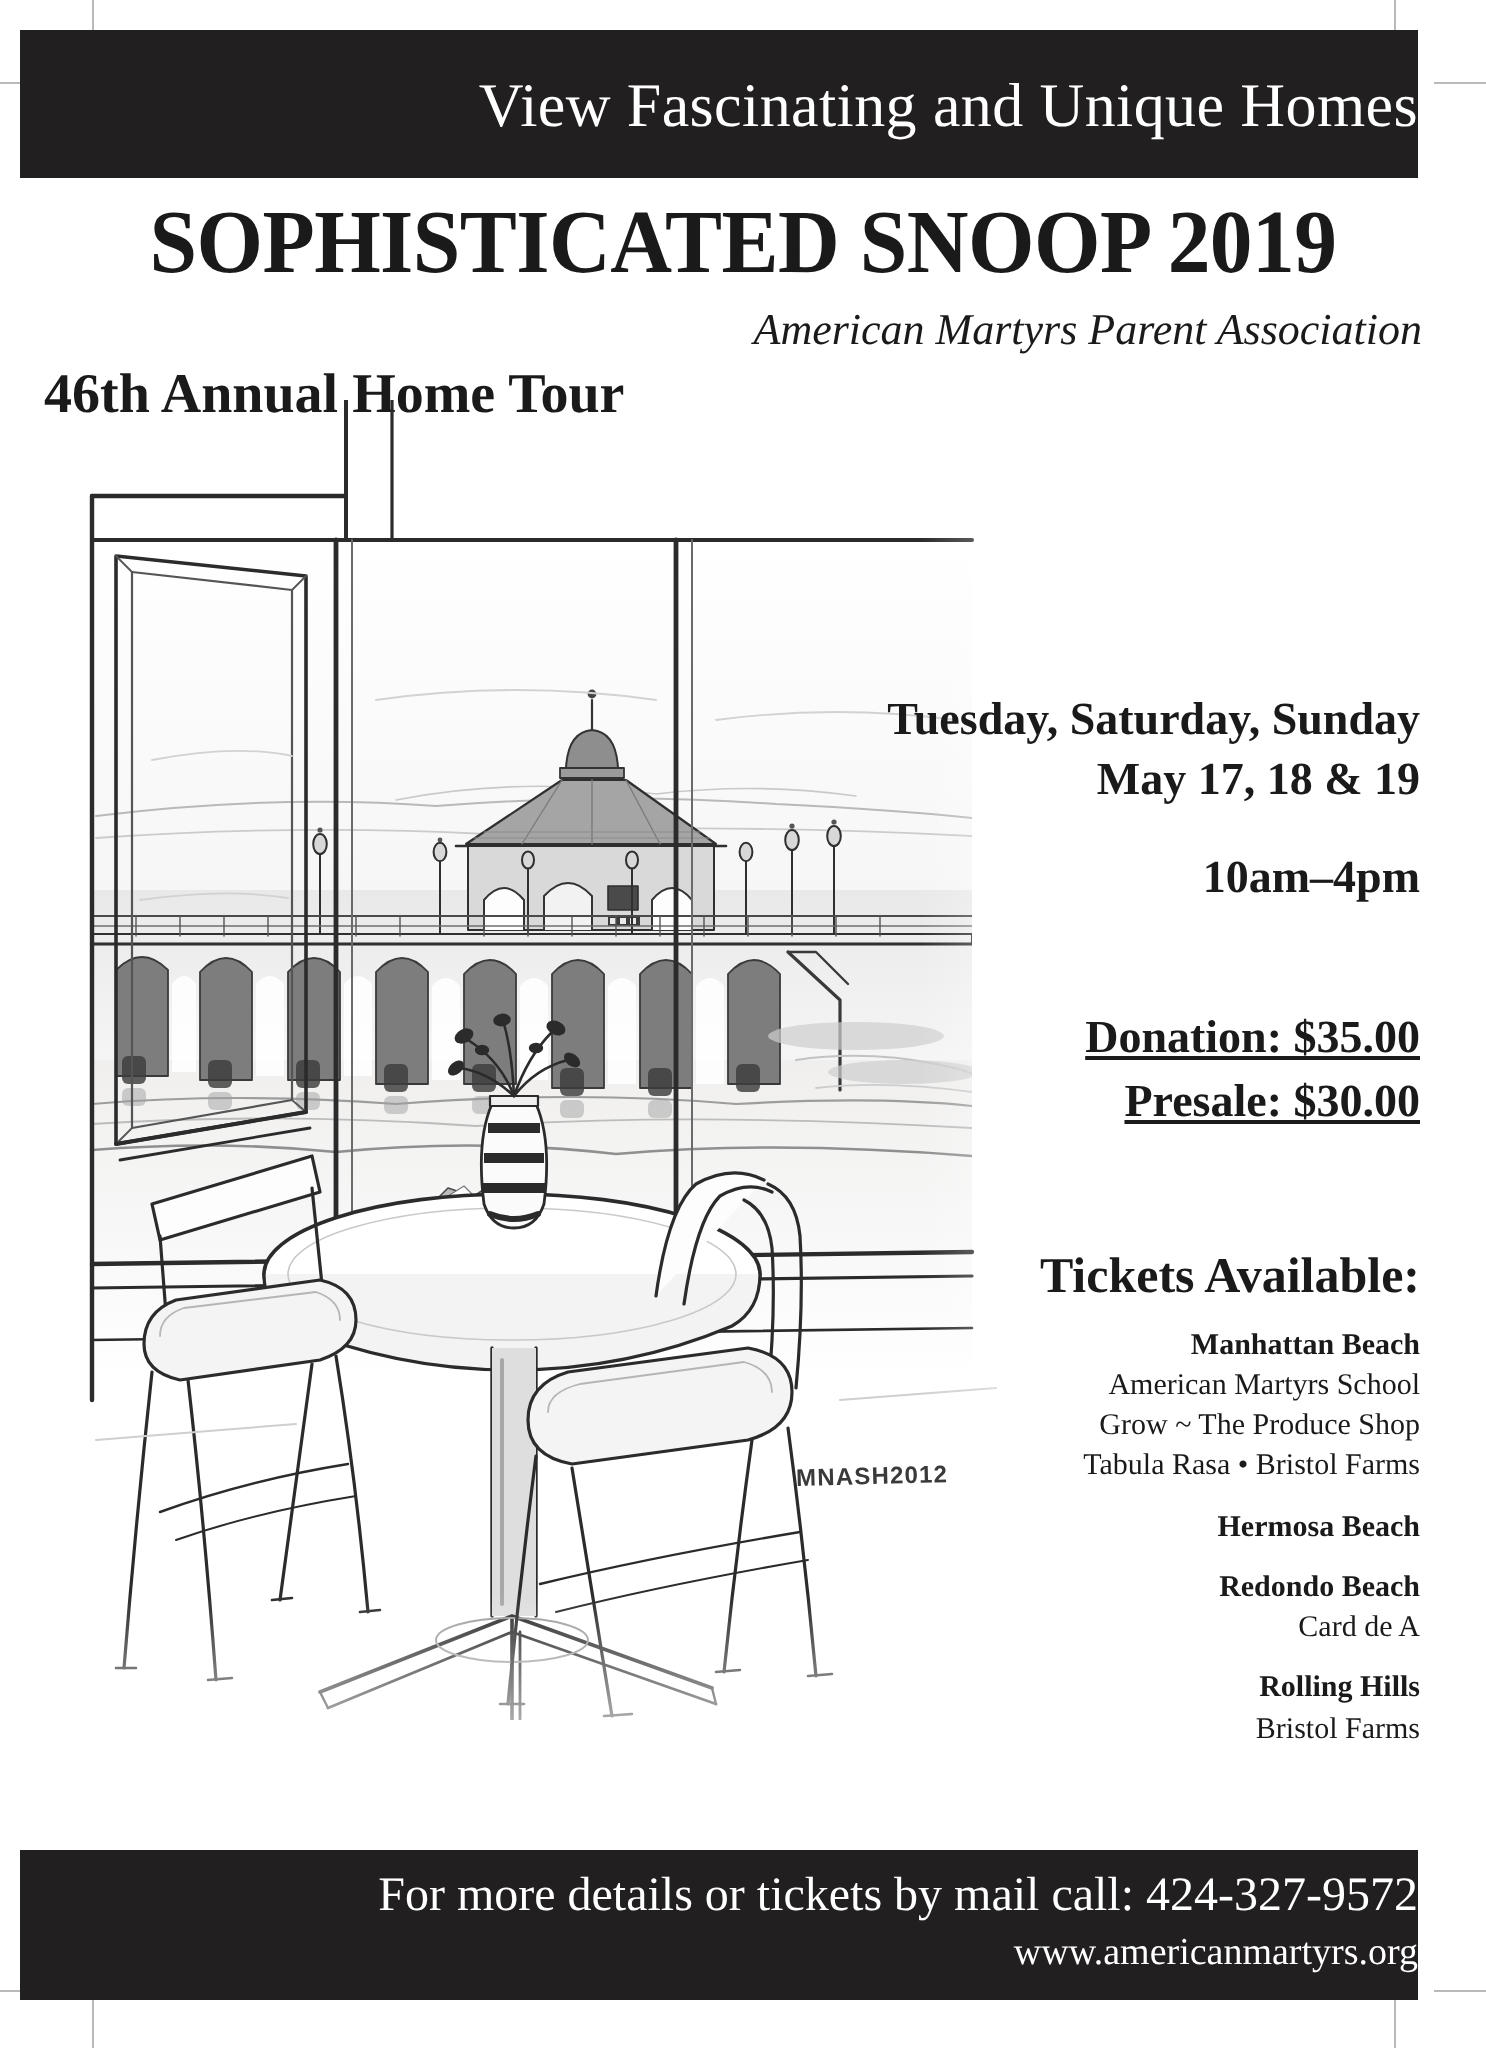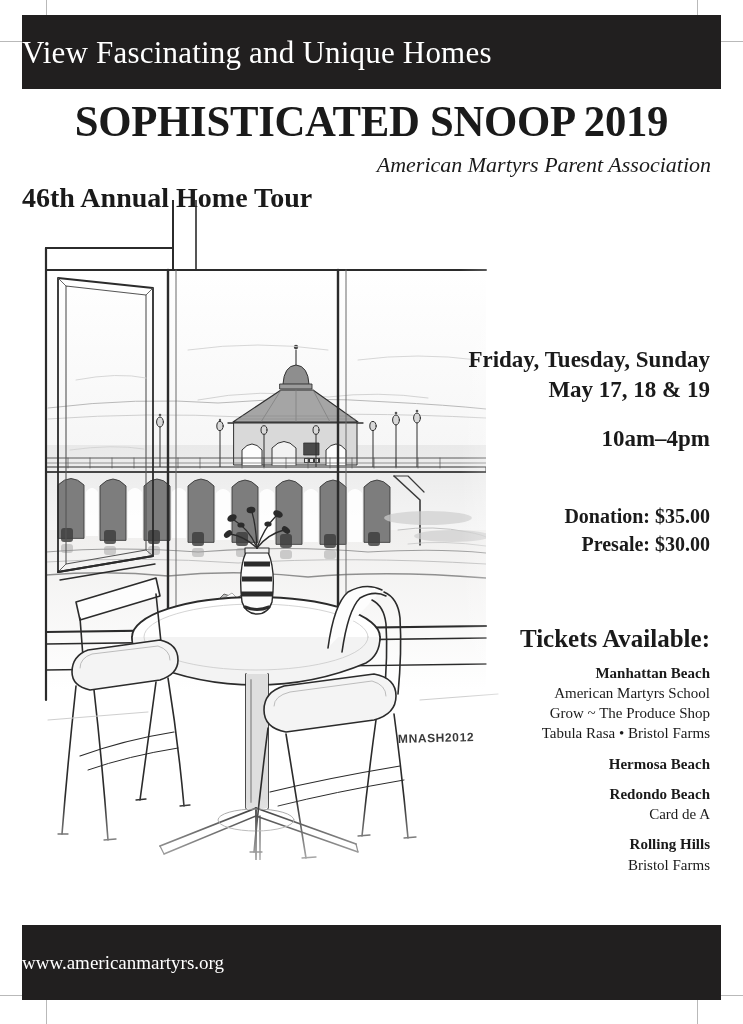--- a/index.html
+++ b/index.html
@@ -21,27 +21,27 @@
   .cropmark {
     position: absolute;
     background: #b9b9b9;
   }
   .cm-v { width: 1px; height: 26px; }
   .cm-h { height: 1px; width: 26px; }
 
   
   .band {
     position: absolute;
-    left: 22px;
+    left: 10px;
     width: 699px;
     background: #211f1f;
     color: #ffffff;
     display: flex;
     flex-direction: column;
-    align-items: flex-start;
+    align-items: flex-end;
     justify-content: center;
     text-align: center;
   }
   #header-band {
     top: 15px;
     height: 74px;
   }
   #header-band .headline {
     font-size: 31px;
     letter-spacing: .2px;
@@ -115,24 +115,25 @@
   #datetime-block .dt-hours {
     font-size: 23px;
     font-weight: bold;
     line-height: 1.3;
     margin-top: 18px;
     white-space: nowrap;
   }
 
   #price-block { top: 503px; width: 330px; }
   #price-block .price-line {
-    font-size: 20px;
+    font-size: 23px;
     font-weight: bold;
     line-height: 1.38;
     white-space: nowrap;
+    text-decoration: underline;
   }
 
   #tickets-block { top: 625px; width: 320px; }
   #tickets-heading {
     font-size: 25px;
     font-weight: bold;
     line-height: 1.1;
     margin-bottom: 8px;
     white-space: nowrap;
   }
@@ -516,21 +517,21 @@
       </g>
 
       <rect x="330" y="0" width="170" height="660" fill="url(#fadeRight)" stroke="none" opacity="0.55"></rect>
       <rect x="0" y="520" width="500" height="140" fill="url(#fadeBottom)" stroke="none" opacity="0.6"></rect>
     </svg>
   </div>
 
   <div id="signature">MNASH2012</div>
 
   <div class="info-col" id="datetime-block">
-    <div class="dt-line">Friday, Tuesday, Sunday</div>
+    <div class="dt-line">Tuesday, Saturday, Sunday</div>
     <div class="dt-line">May 17, 18 &amp; 19</div>
     <div class="dt-hours">10am–4pm</div>
   </div>
 
   <div class="info-col" id="price-block">
     <div class="price-line">Donation: $35.00</div>
     <div class="price-line">Presale: $30.00</div>
   </div>
 
   <div class="info-col" id="tickets-block">
@@ -553,16 +554,17 @@
     </div>
 
     <div class="ticket-group">
       <div class="ticket-city">Rolling Hills</div>
       <div class="ticket-store">Bristol Farms</div>
     </div>
   </div>
 
 
   <div class="band" id="footer-band">
+    <div class="call-line">For more details or tickets by mail call: 424-327-9572</div>
     <div class="web-line">www.americanmartyrs.org</div>
   </div>
 
 </div>
 
 </body></html>

